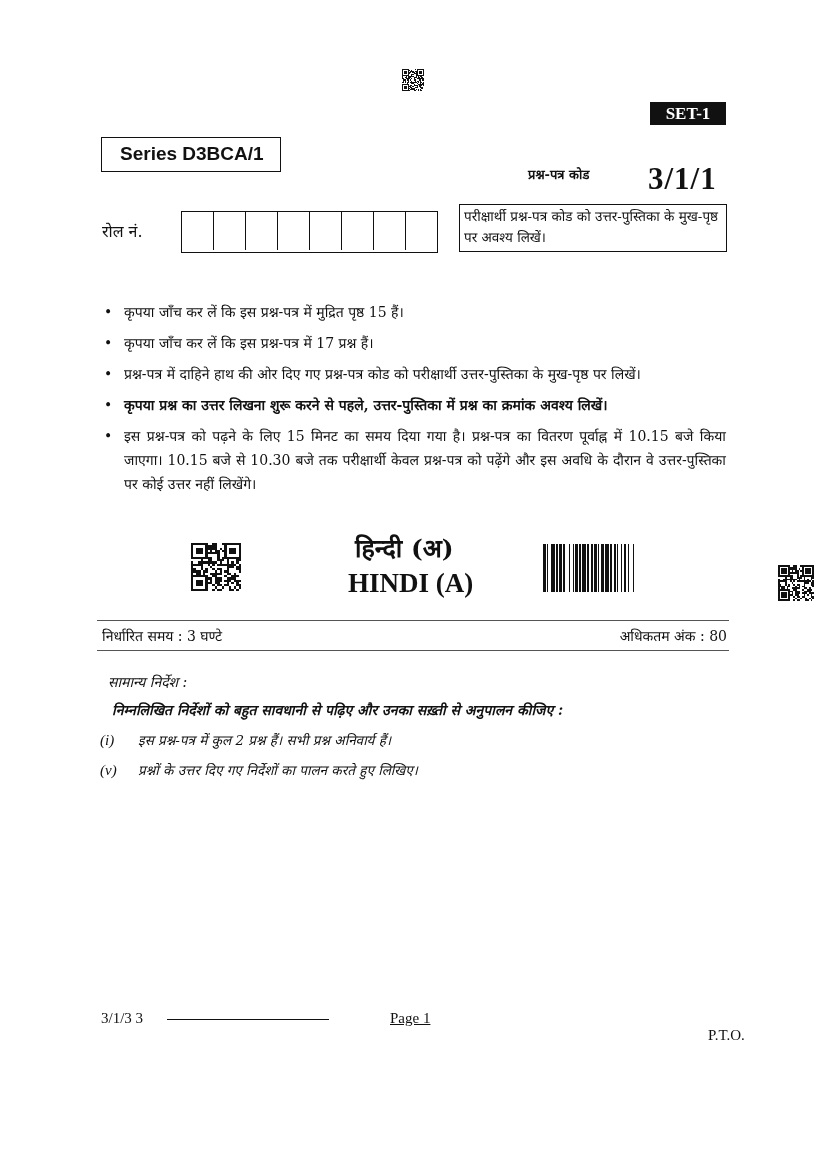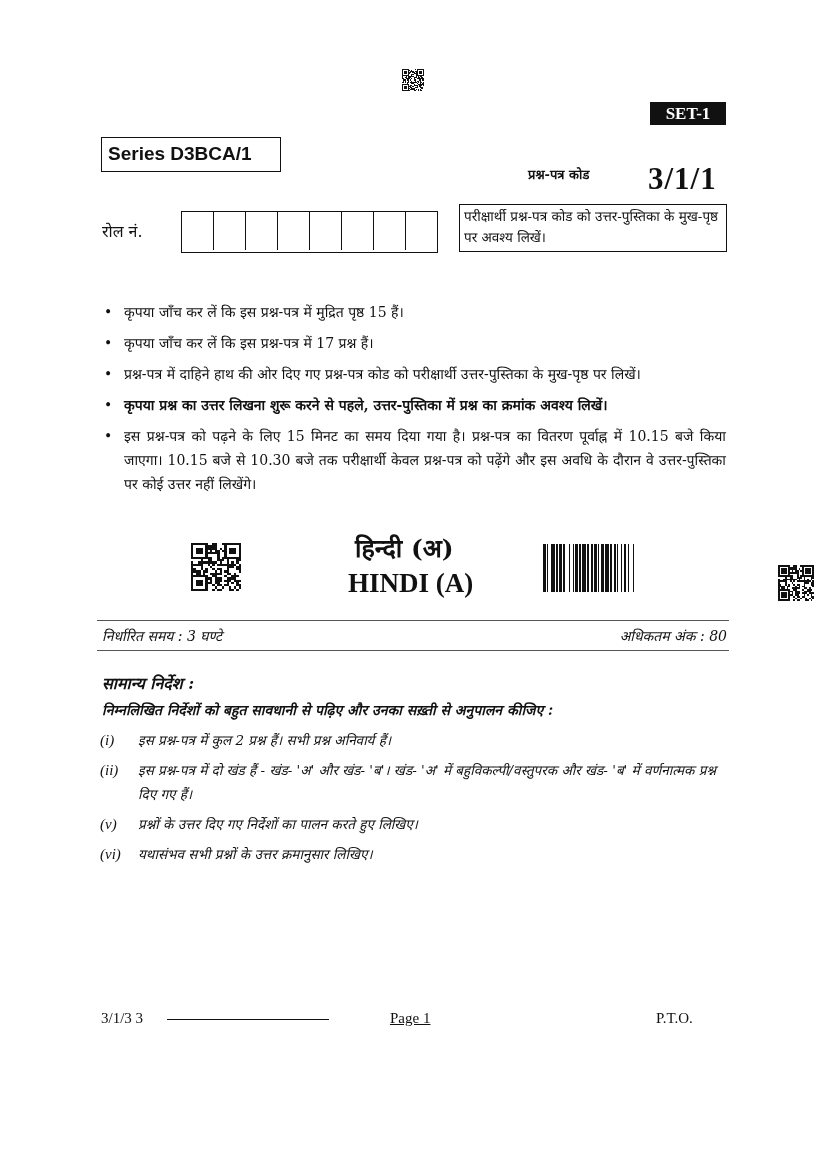--- a/index.html
+++ b/index.html
@@ -5,42 +5,42 @@
     html, body { margin:0; padding:0; background:#ffffff; }
     body { width:826px; height:1169px; position:relative; overflow:hidden;
            font-family:"DejaVu Serif", "Liberation Serif", serif; color:#111; }
     .abs { position:absolute; }
     .qr { background:#fff; display:grid; gap:0; }
     .qr span { display:block; }
     .qr span.on { background:#111; }
     .set-badge { left:650px; top:102px; width:76px; height:23px; background:#111; color:#fff;
       font-family:"Liberation Serif", serif; font-weight:bold; font-size:17px; text-align:center; line-height:23px; }
     .series-box { left:101px; top:137px; width:180px; height:35px; border:1.5px solid #111; box-sizing:border-box;
-      font-family:"Liberation Sans", sans-serif; font-weight:bold; font-size:19px; line-height:32px; padding-left:6px; }
+      font-family:"Liberation Sans", sans-serif; font-weight:bold; font-size:19px; line-height:32px; padding-left:18px; }
     .code-label { left:528px; top:165px; font-size:13px; font-weight:bold; }
     .code-value { left:648px; top:161px; font-family:Liberation Serif, serif; font-weight:bold; font-size:31px; letter-spacing:1px; }
     .roll-label { left:102px; top:220px; font-size:16px; }
     .roll-boxes { left:181px; top:211px; height:40px; display:flex; border:1.2px solid #111; }
     .roll-boxes div { width:31px; height:38px; border-right:1.2px solid #111; }
     .roll-boxes div:last-child { border-right:none; }
     .note-box { left:459px; top:204px; width:268px; height:48px; border:1.5px solid #111; box-sizing:border-box;
       font-size:13.5px; line-height:21px; padding:1px 4px; }
     .bullets { left:104px; top:300px; width:622px; font-size:14px; line-height:24px; }
     .bullets .item { display:flex; margin-bottom:7px; }
     .bullets .dot { width:20px; flex:none; font-size:14px; }
     .bullets .txt { flex:1; text-align:justify; }
     .bullets .bold { font-weight:bold; }
     .title-hi { left:355px; top:530px; font-size:25px; font-weight:bold; }
     .title-en { left:348px; top:568px; font-family:"Liberation Serif", serif; font-size:27px; font-weight:bold;text-align:center; }
     .barcode { left:543px; top:544px; width:130px; height:48px; display:flex; align-items:stretch; }
     .barcode span { display:block; height:100%; }
     .hr { height:0; border-top:1.5px solid #555; left:97px; width:632px; }
-    .time-row { left:102px; top:626px; width:625px; font-size:14px; font-style:italic; display:flex; justify-content:space-between; }
-    .gen-title { left:102px; top:672px; font-size:16px; font-weight:bold; font-style:italic; }
-    .gen-sub { left:102px; top:700px; font-size:14px; font-weight:bold; font-style:italic; }
+    .time-row { left:102px; top:626px; width:625px; font-size:14px; display:flex; justify-content:space-between; }
+    .gen-title { left:108px; top:672px; font-size:14px; font-weight:normal; font-style:italic; }
+    .gen-sub { left:112px; top:700px; font-size:14px; font-weight:bold; font-style:italic; }
     .instr { left:100px; top:728px; width:630px; font-size:13.5px; font-style:italic; line-height:24px; }
     .instr .row { display:flex; margin-bottom:6px; }
     .instr .num { width:38px; flex:none; font-family:"Liberation Serif", serif; font-size:15px; }
     .instr .txt { flex:1; }
     .footer { top:1010px; font-family:"Liberation Serif", serif; font-size:15px; }
     .footer-line { left:167px; top:1019px; width:162px; border-top:1.2px solid #111; height:0; }
   </style>
 </head>
 <body>
 
@@ -1477,29 +1477,21 @@
 
 <div class="abs gen-title">सामान्य निर्देश :</div>
 <div class="abs gen-sub">निम्नलिखित निर्देशों को बहुत सावधानी से पढ़िए और उनका सख़्ती से अनुपालन कीजिए :</div>
 
 <div class="abs instr">
   <div class="row">
       <span class="num">(i)</span>
       <span class="txt">इस प्रश्न-पत्र में कुल 2 प्रश्न हैं। सभी प्रश्न अनिवार्य हैं।</span>
     </div>
   <div class="row">
-      <span class="num">(ii)</span>
-      <span class="txt">इस प्रश्न-पत्र में दो खंड हैं - खंड- 'अ' और खंड- 'ब'। खंड- 'अ' में बहुविकल्पी/वस्तुपरक और खंड- 'ब' में वर्णनात्मक प्रश्न दिए गए हैं।</span>
-    </div>
-  <div class="row">
       <span class="num">(v)</span>
       <span class="txt">प्रश्नों के उत्तर दिए गए निर्देशों का पालन करते हुए लिखिए।</span>
-    </div>
-  <div class="row">
-      <span class="num">(vi)</span>
-      <span class="txt">यथासंभव सभी प्रश्नों के उत्तर क्रमानुसार लिखिए।</span>
     </div>
 </div>
 
 <div class="abs footer" style="left:101px;">3/1/3 3</div>
 <div class="abs footer-line"></div>
 <div class="abs footer" style="left:390px;text-decoration:underline;">Page 1</div>
-<div class="abs footer" style="left:656px;">P.T.O.</div>
+<div class="abs footer" style="left:708px;margin-top:17px;">P.T.O.</div>
 
 </body></html>

